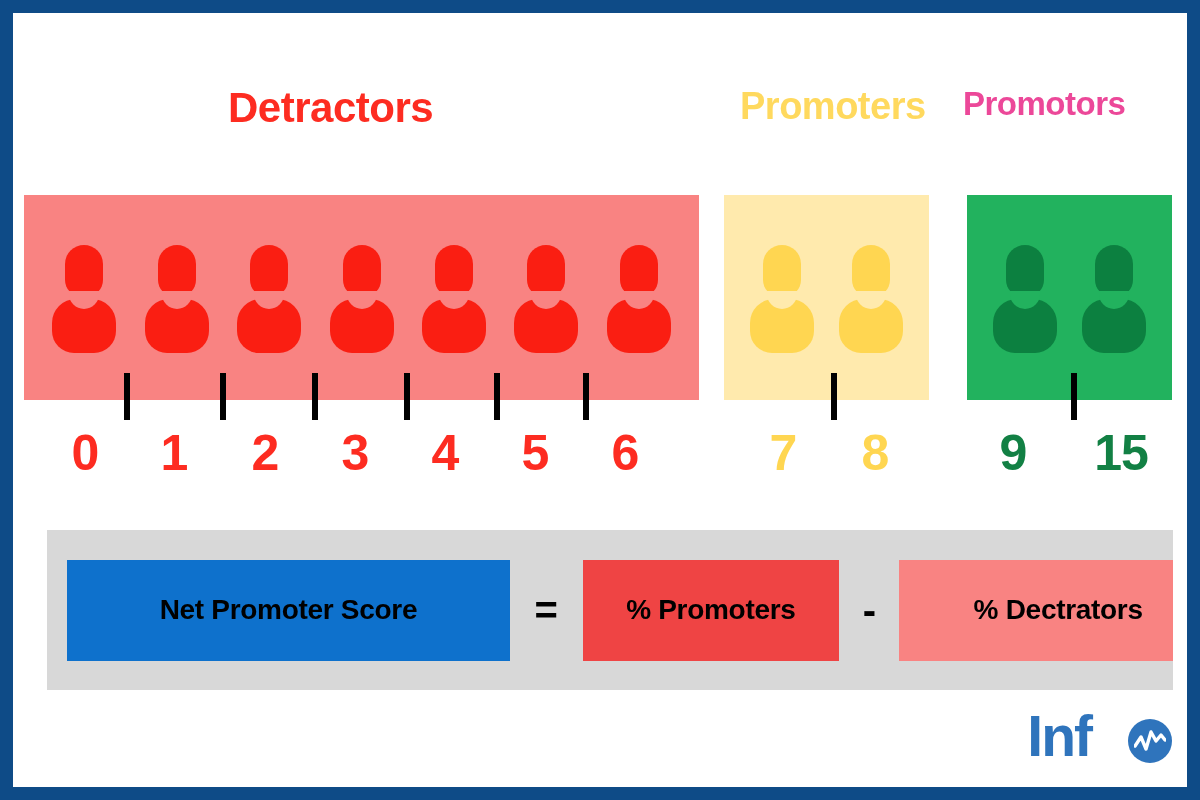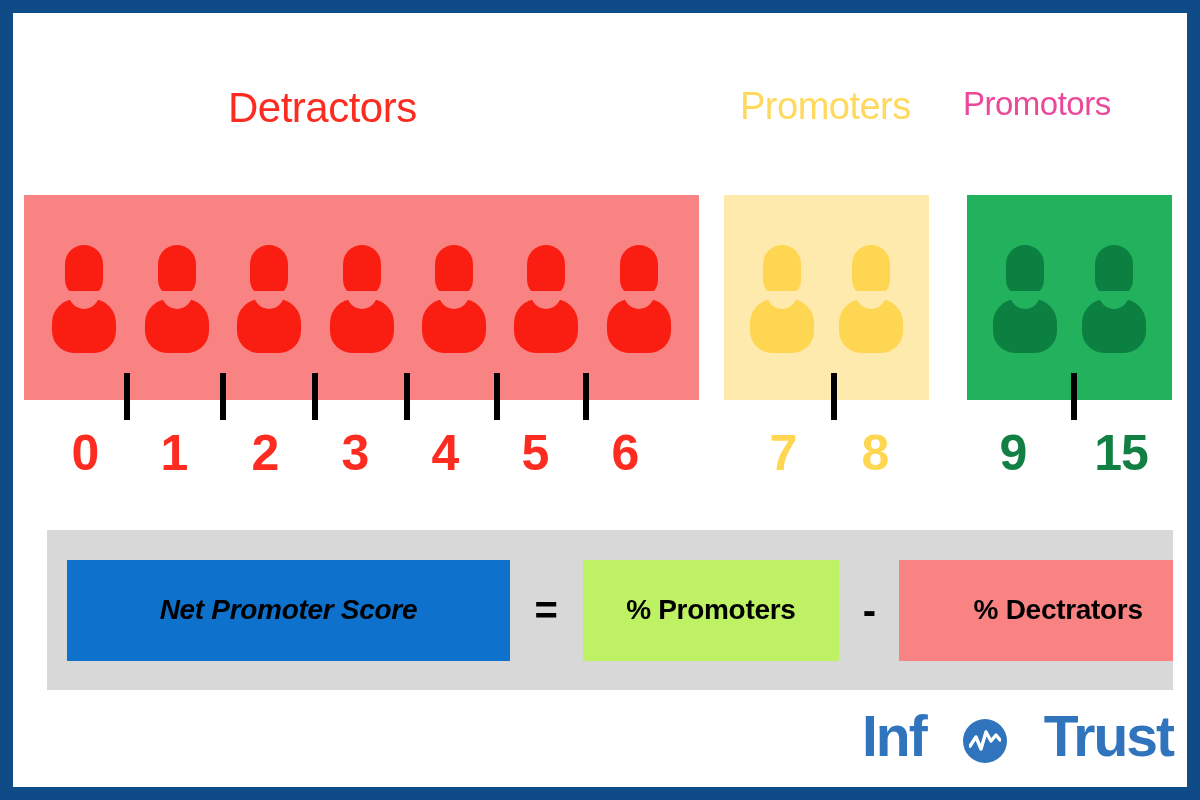--- a/index.html
+++ b/index.html
@@ -14,21 +14,21 @@
     position:relative;
     width:1200px;
     height:800px;
     background:#ffffff;
     border:13px solid #0e4b87;
   }
 
   
   .heading {
     position:absolute;
-    font-weight:normal;
+    font-weight:bold;
     letter-spacing:-0.5px;
     white-space:nowrap;
     line-height:1;
   }
   #heading-detractors { left:215px; top:74px; font-size:42px; color:#fd2c21; }
   #heading-passives   { left:727px; top:74px; font-size:38px; color:#ffd95e; }
   #heading-promotors  { left:950px; top:74px; font-size:33px; color:#ec4899; }
 
   
   .band { position:absolute; top:182px; height:205px; }
@@ -111,22 +111,22 @@
     height:101px;
     display:flex;
     align-items:center;
     justify-content:center;
     font-size:28px;
     font-weight:bold;
     color:#000000;
     white-space:nowrap;
     letter-spacing:-0.3px;
   }
-  #box-nps       { width:457px; background:#0e71cc;font-style:italic; }
-  #box-promoters { width:265px; background:#bef264; }
+  #box-nps       { width:457px; background:#0e71cc; }
+  #box-promoters { width:265px; background:#ef4444; }
   #box-detractors{ width:281px; background:#f98382;padding-left:44px; }
 
   .operator {
     font-size:40px;
     font-weight:bold;
     color:#000000;
     text-align:center;
     line-height:101px;
   }
   #op-equals { width:75px; }
@@ -263,16 +263,15 @@
     <div class="fbox" id="box-detractors">% Dectrators</div>
   </div>
 
   <div id="logo">
     <span>Inf</span>
     <span id="logo-mark">
       <svg width="32" height="24" viewBox="0 0 32 24">
         <polyline points="1,17 7,8 12,20 17,3 22,12 27,6 31,11" fill="none" stroke="#ffffff" stroke-width="3.4" stroke-linejoin="round" stroke-linecap="round"></polyline>
       </svg>
     </span>
-    <span>Trust</span>
   </div>
 
 </div>
 
 </body></html>

